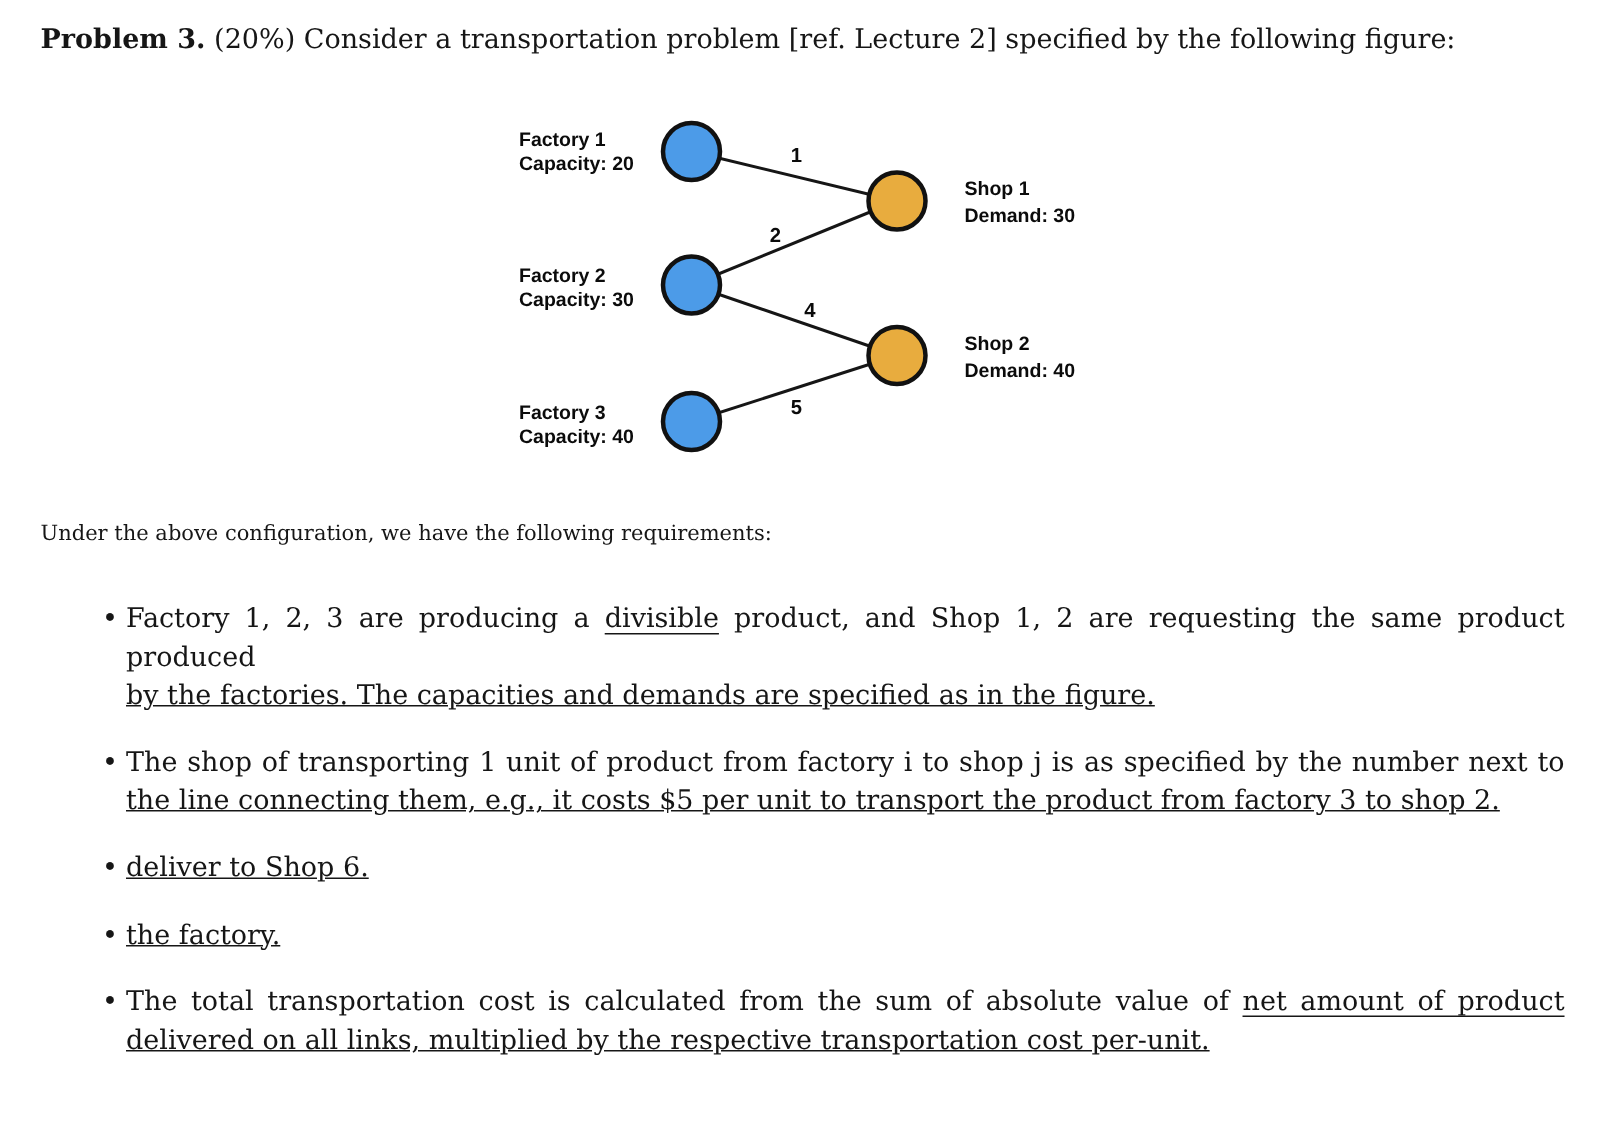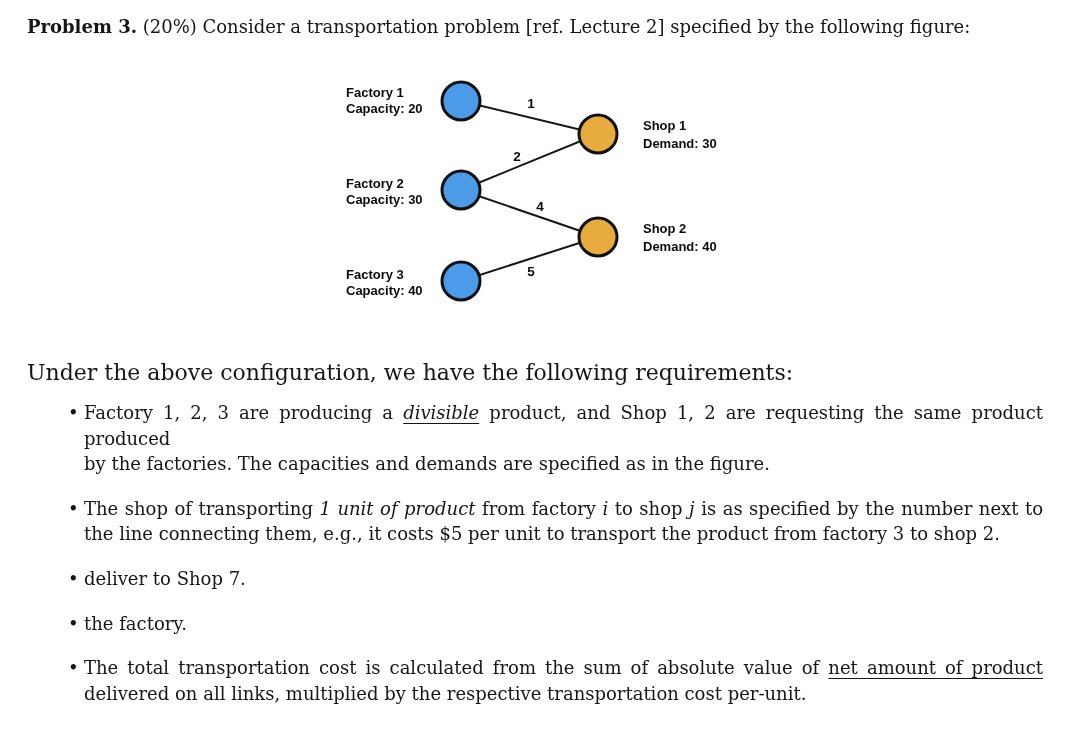--- a/index.html
+++ b/index.html
@@ -13,31 +13,31 @@
   .title .b{font-weight:bold;}
 
   
   #figure-svg{position:absolute;left:0;top:0;width:1080px;height:752px;
               pointer-events:none;}
   #figure-svg .nlabel{font:bold 13px "Liberation Sans",sans-serif;fill:#0b0b0b;}
   #figure-svg .cost{font:bold 13.5px "Liberation Sans",sans-serif;fill:#0b0b0b;
                     text-anchor:middle;}
 
   
-  .intro{position:absolute;left:27px;top:360px;width:1016px;
-         font-size:22px;line-height:26px;}
+  .intro{position:absolute;left:27px;top:343px;width:1016px;
+         font-size:14px;line-height:26px;}
 
   
   .bullets{position:absolute;left:27px;top:400px;width:1016px;}
   .bullet{position:relative;padding-left:57px;margin-bottom:19px;
           font-size:18px;line-height:25.6px;}
   .bullet .marker{position:absolute;left:41px;top:0;}
   .line{text-align:justify;text-align-last:justify;}
-  .line.last{text-align-last:left;}
-  .seg.i{font-style:italic;}
+  .line.last{text-align-last:left;text-decoration:underline;}
+  .seg.i{}
   .seg.u{text-decoration:underline;text-decoration-thickness:1.2px;
          text-underline-offset:3.5px;}
 </style>
 </head>
 <body>
 
 <div class="page">
 
   <div class="title">
     <span class="b">Problem 3.</span><span> (20%) Consider a transportation problem [ref. Lecture 2] specified by the following figure:</span>
@@ -77,21 +77,21 @@
         <div class="line"><span class="seg">Factory 1, 2, 3 are producing a </span><span class="seg i u">divisible</span><span class="seg"> product, and Shop 1, 2 are requesting the same product produced</span></div>
         <div class="line last"><span class="seg">by the factories. The capacities and demands are specified as in the figure.</span></div>
       </div>
       <div class="bullet">
         <span class="marker">•</span>
         <div class="line"><span class="seg">The shop of transporting </span><span class="seg i">1 unit of product</span><span class="seg"> from factory </span><span class="seg i">i</span><span class="seg"> to shop </span><span class="seg i">j</span><span class="seg"> is as specified by the number next to</span></div>
         <div class="line last"><span class="seg">the line connecting them, e.g., it costs $5 per unit to transport the product from factory 3 to shop 2.</span></div>
       </div>
       <div class="bullet">
         <span class="marker">•</span>
-        <div class="line last"><span class="seg">deliver to Shop 7.</span></div>
+        <div class="line last"><span class="seg">deliver to Shop 6.</span></div>
       </div>
       <div class="bullet">
         <span class="marker">•</span>
         <div class="line last"><span class="seg">the factory.</span></div>
       </div>
       <div class="bullet">
         <span class="marker">•</span>
         <div class="line"><span class="seg">The total transportation cost is calculated from the sum of absolute value of </span><span class="seg u">net amount of product</span></div>
         <div class="line last"><span class="seg">delivered on all links, multiplied by the respective transportation cost per-unit.</span></div>
       </div>

